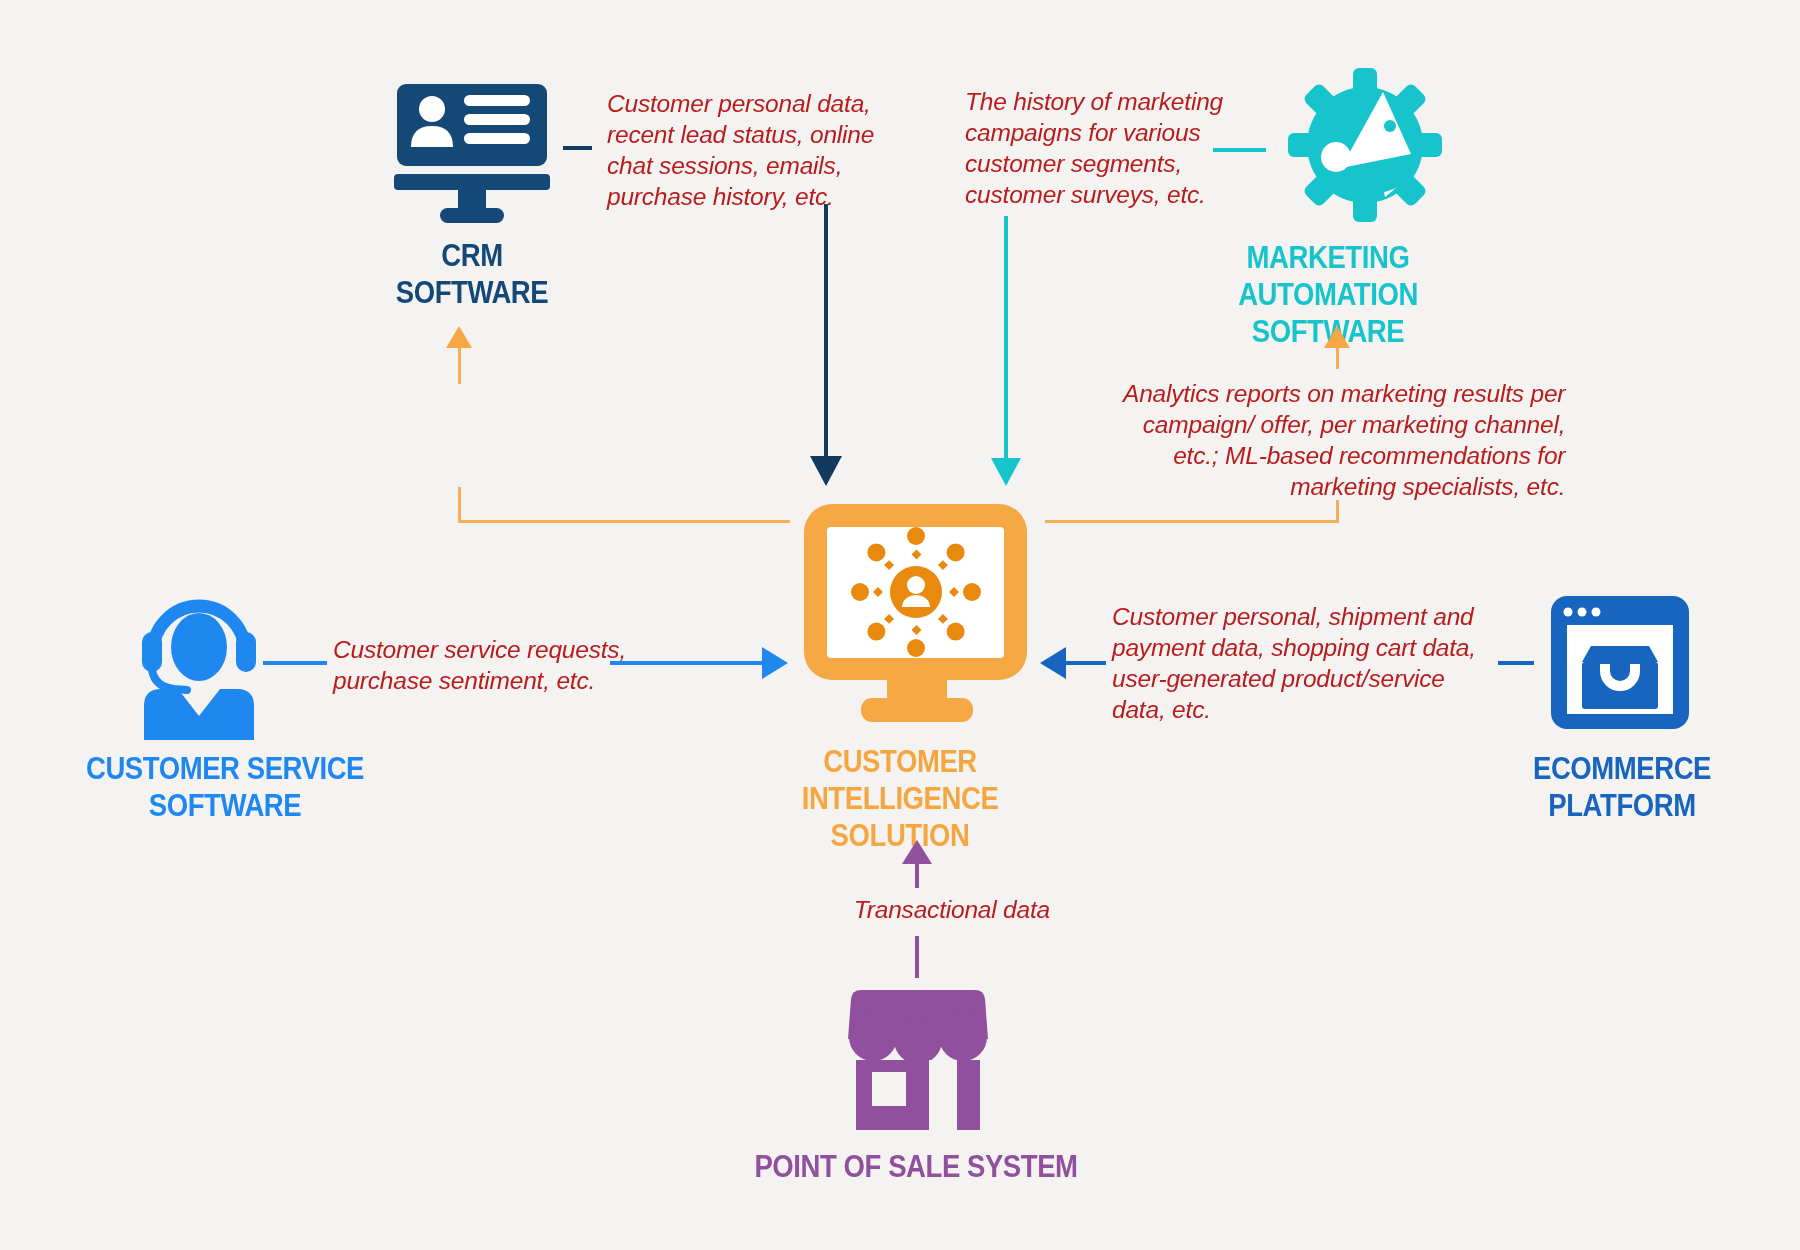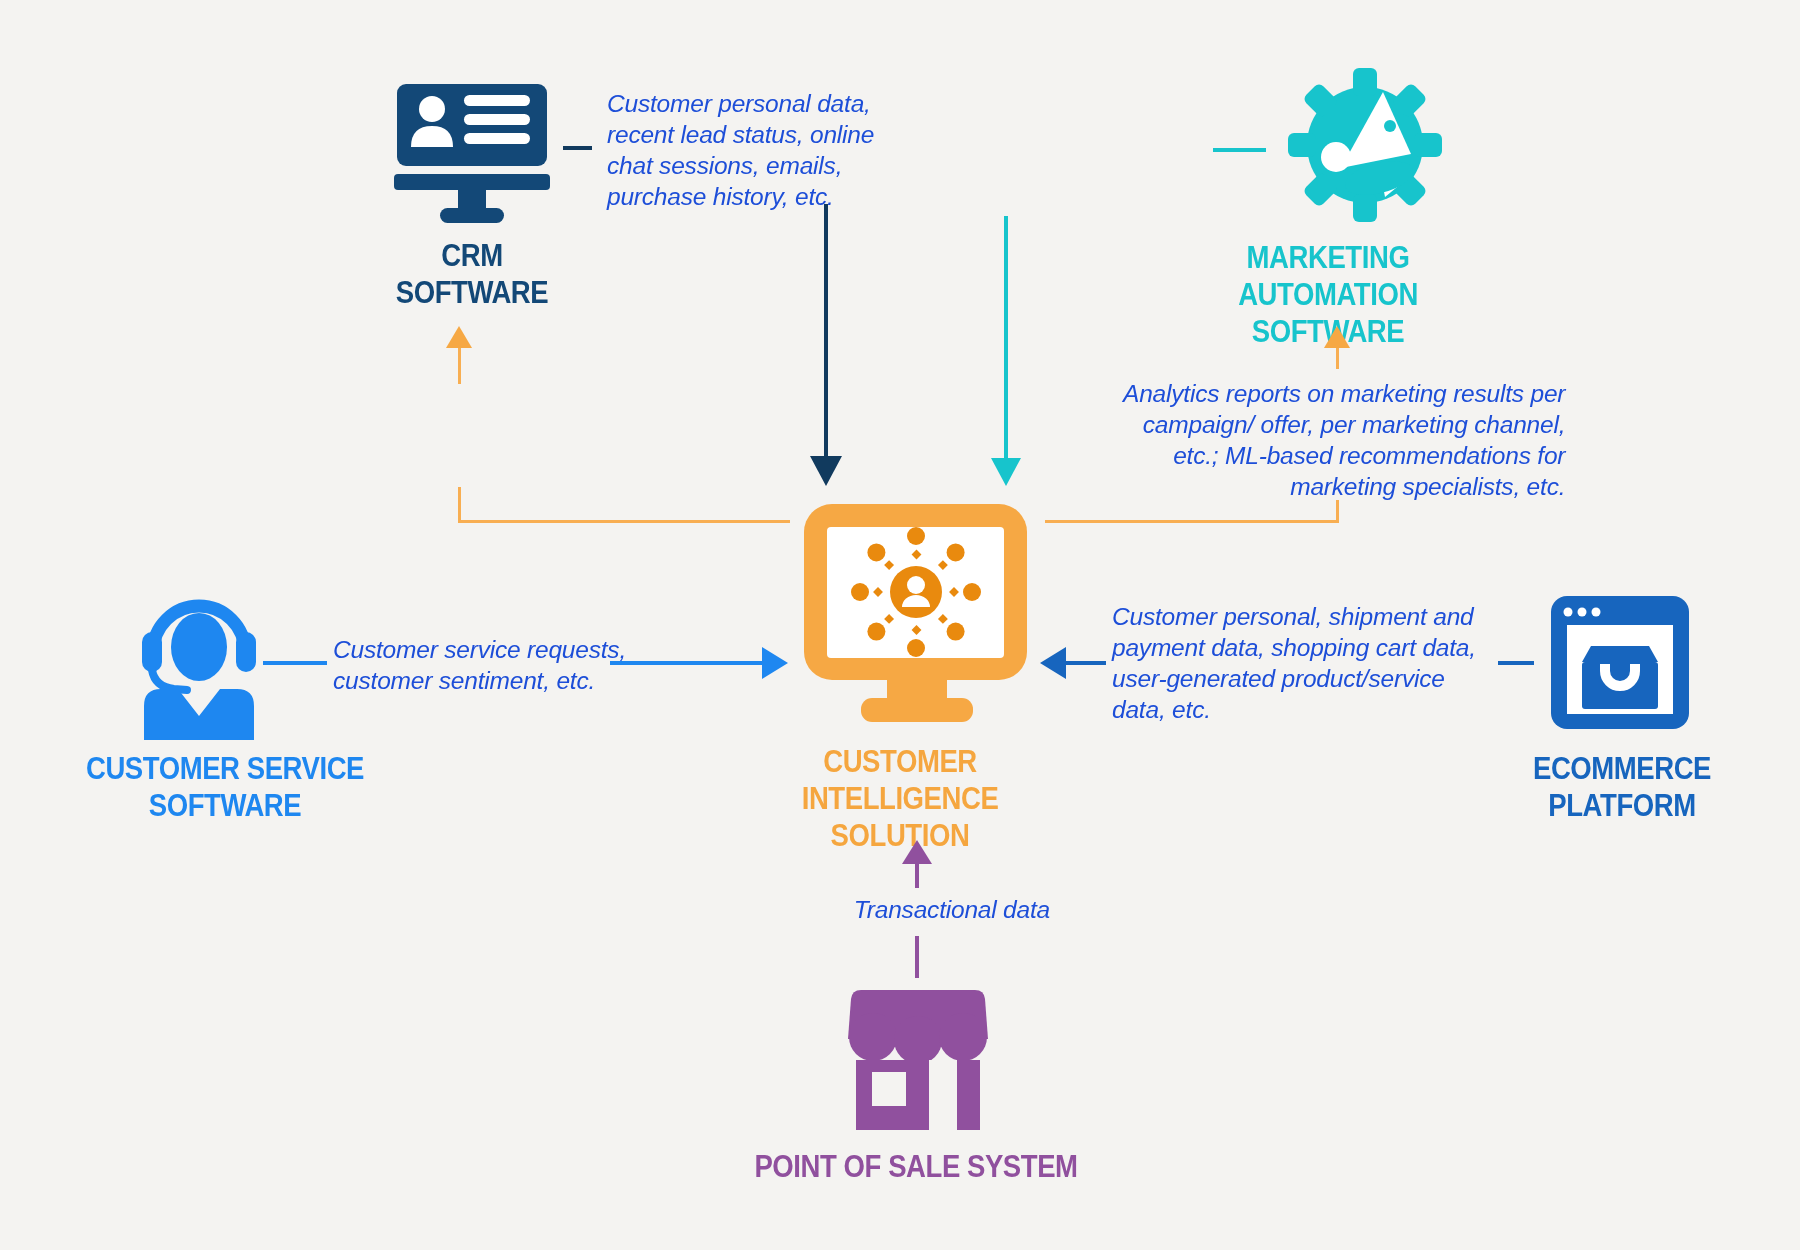--- a/index.html
+++ b/index.html
@@ -7,21 +7,21 @@
     position:relative; width:1800px; height:1250px; background:#f4f3f1;
     font-family:"Liberation Sans","DejaVu Sans",sans-serif; overflow:hidden;
   }
   .node-label {
     position:absolute; font-weight:bold; font-size:32px; line-height:37px;
     text-align:center; white-space:pre-line; letter-spacing:-0.5px;
     transform:scaleX(0.86); transform-origin:center top;
   }
   .annot {
     position:absolute; font-style:italic; font-size:24.5px; line-height:31px;
-    color:#1d4ed8; white-space:pre-line; letter-spacing:-0.2px;
+    color:#b91c1c; white-space:pre-line; letter-spacing:-0.2px;
   }
   .ln { position:absolute; }
   .tri { position:absolute; width:0; height:0; }
   .tri-down-navy  { border-left:16px solid transparent; border-right:16px solid transparent; border-top:30px solid #113a5e; }
   .tri-down-teal  { border-left:15px solid transparent; border-right:15px solid transparent; border-top:28px solid #17c4cc; }
   .tri-up-orange  { border-left:13px solid transparent; border-right:13px solid transparent; border-bottom:22px solid #f6a844; }
   .tri-up-purple  { border-left:15px solid transparent; border-right:15px solid transparent; border-bottom:24px solid #90509e; }
   .tri-right-blue { border-top:16px solid transparent; border-bottom:16px solid transparent; border-left:26px solid #1e87f0; }
   .tri-left-dblue { border-top:16px solid transparent; border-bottom:16px solid transparent; border-right:26px solid #1765be; }
   svg { position:absolute; display:block; }
@@ -46,20 +46,24 @@
 SOFTWARE</div>
   <div class="ln" style="left:563px; top:146px; width:29px; height:4px; background:#113a5e;"></div>
   <div class="annot" style="left:607px; top:88px;">Customer personal data,
 recent lead status, online
 chat sessions, emails,
 purchase history, etc.</div>
 
   <div class="ln" style="left:824px; top:204px; width:4px; height:254px; background:#113a5e;"></div>
   <div class="tri tri-down-navy" style="left:810px; top:456px;"></div>
 
+  <div class="annot" style="left:965px; top:86px;">The history of marketing
+campaigns for various
+customer segments,
+customer surveys, etc.</div>
   <div class="ln" style="left:1213px; top:148px; width:53px; height:4px; background:#17c4cc;"></div>
   <svg style="left:1286px; top:64px;" width="158" height="160" viewBox="0 0 158 160">
     <g fill="#17c4cc">
       <circle cx="79" cy="81" r="58"></circle>
       <rect x="67" y="4" width="24" height="28" rx="6"></rect>
       <rect x="67" y="4" width="24" height="28" rx="6" transform="rotate(45 79 81)"></rect>
       <rect x="67" y="4" width="24" height="28" rx="6" transform="rotate(90 79 81)"></rect>
       <rect x="67" y="4" width="24" height="28" rx="6" transform="rotate(135 79 81)"></rect>
       <rect x="67" y="4" width="24" height="28" rx="6" transform="rotate(180 79 81)"></rect>
       <rect x="67" y="4" width="24" height="28" rx="6" transform="rotate(225 79 81)"></rect>
@@ -99,21 +103,21 @@
     <ellipse cx="59" cy="59" rx="28" ry="34" fill="#1e87f0"></ellipse>
     <rect x="2" y="44" width="20" height="40" rx="10" fill="#1e87f0"></rect>
     <rect x="96" y="44" width="20" height="40" rx="10" fill="#1e87f0"></rect>
     <path d="M12,82 q3,17 22,19 l13,1" stroke="#1e87f0" stroke-width="8" fill="none" stroke-linecap="round"></path>
     <path d="M4,152 l0,-34 q0,-17 17,-17 l17,0 l21,27 l21,-27 l17,0 q17,0 17,17 l0,34 z" fill="#1e87f0"></path>
   </svg>
   <div class="node-label" style="left:35px; top:750px; width:380px; color:#1e87f0;">CUSTOMER SERVICE
 SOFTWARE</div>
   <div class="ln" style="left:263px; top:661px; width:64px; height:4px; background:#1e87f0;"></div>
   <div class="annot" style="left:333px; top:634px;">Customer service requests,
-customer sentiment, etc.</div>
+purchase sentiment, etc.</div>
   <div class="ln" style="left:610px; top:661px; width:152px; height:4px; background:#1e87f0;"></div>
   <div class="tri tri-right-blue" style="left:762px; top:647px;"></div>
 
   <svg style="left:803px; top:503px;" width="228" height="220" viewBox="0 0 228 220">
     <rect x="1" y="1" width="223" height="176" rx="28" fill="#f6a844"></rect>
     <rect x="24" y="24" width="177" height="131" rx="4" fill="#ffffff"></rect>
     <rect x="84" y="176" width="60" height="30" fill="#f6a844"></rect>
     <rect x="58" y="195" width="112" height="24" rx="11" fill="#f6a844"></rect>
     <g fill="#e98a0e">
       <rect x="110" y="48" width="7" height="7" transform="rotate(45 113.5 51.5)"></rect>

